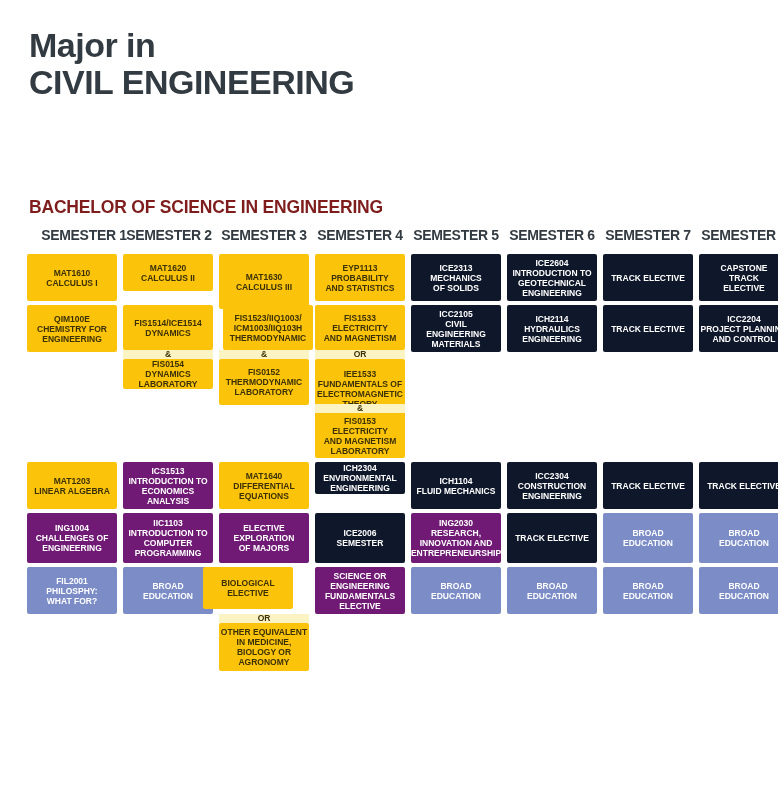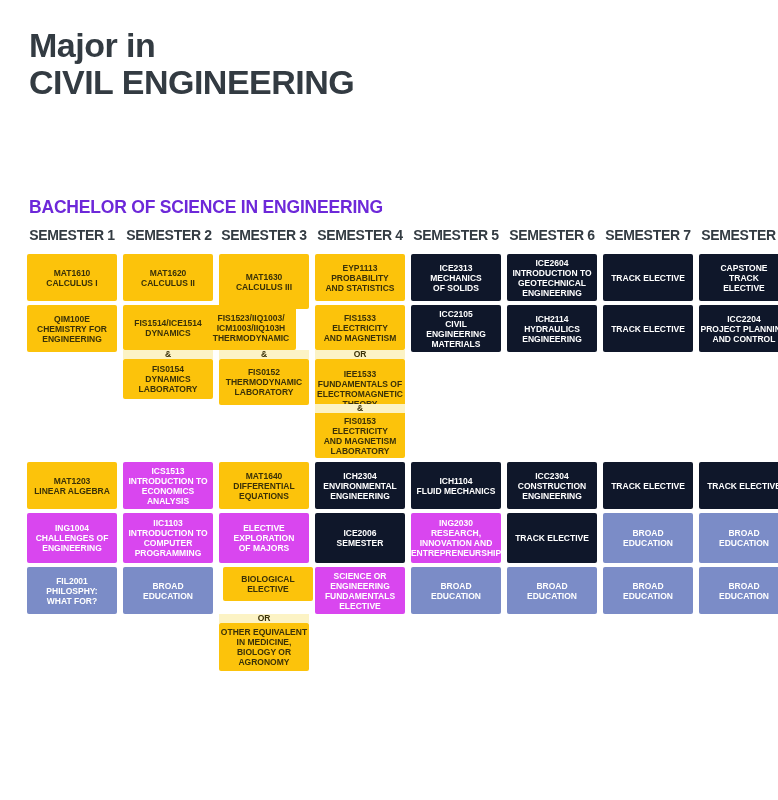--- a/index.html
+++ b/index.html
@@ -9,53 +9,53 @@
     margin-left:19px;
   }
   .title-line{
     position:absolute;left:10px;font-size:34px;font-weight:bold;
     color:#333B42;letter-spacing:-0.5px;white-space:nowrap;
   }
   #title1{top:26px;}
   #title2{top:63px;}
   .subtitle{
     position:absolute;left:10px;top:197px;font-size:17.5px;font-weight:bold;
-    color:#6d28d9;letter-spacing:-0.2px;white-space:nowrap;
+    color:#7f1d1d;letter-spacing:-0.2px;white-space:nowrap;
   }
   .sem-header{
     position:absolute;top:227px;width:96px;text-align:center;
     font-size:14px;font-weight:bold;color:#333B42;white-space:nowrap;letter-spacing:-0.3px;
   }
   .box{
     position:absolute;width:90px;border-radius:2px;
     display:flex;align-items:center;justify-content:center;
     text-align:center;white-space:pre-line;
     font-size:8.5px;font-weight:bold;line-height:10px;
     padding:1px;box-sizing:border-box;
   }
   .yellow{background:#FCC30B;color:#3A3108;}
   .orange{background:#0f172a;color:#ffffff;}
-  .blue{background:#d946ef;color:#ffffff;}
+  .blue{background:#701a75;color:#ffffff;}
   .periwinkle{background:#7B8CC7;color:#ffffff;}
   .strip{
     position:absolute;width:90px;height:9px;background:#FCF3C5;color:#3A3108;
     display:flex;align-items:center;justify-content:center;
     font-size:8.5px;font-weight:bold;line-height:9px;
   }
 </style>
 </head>
 <body>
 
 <div id="page">
 
   <div id="title1" class="title-line">Major in</div>
   <div id="title2" class="title-line">CIVIL ENGINEERING</div>
   <div class="subtitle">BACHELOR OF SCIENCE IN ENGINEERING</div>
 
-  <div class="sem-header" style="left:5px">SEMESTER 1</div>
+  <div class="sem-header" style="left:17px">SEMESTER 1</div>
   <div class="sem-header" style="left:102px">SEMESTER 2</div>
   <div class="sem-header" style="left:197px">SEMESTER 3</div>
   <div class="sem-header" style="left:293px">SEMESTER 4</div>
   <div class="sem-header" style="left:389px">SEMESTER 5</div>
   <div class="sem-header" style="left:485px">SEMESTER 6</div>
   <div class="sem-header" style="left:581px">SEMESTER 7</div>
   <div class="sem-header" style="left:677px">SEMESTER 8</div>
 
   <div class="box yellow" style="left:8px;top:254px;height:47px">MAT1610
 CALCULUS I</div>
@@ -64,55 +64,55 @@
 ENGINEERING</div>
   <div class="box yellow" style="left:8px;top:462px;height:47px">MAT1203
 LINEAR ALGEBRA</div>
   <div class="box blue" style="left:8px;top:513px;height:50px">ING1004
 CHALLENGES OF
 ENGINEERING</div>
   <div class="box periwinkle" style="left:8px;top:567px;height:47px">FIL2001
 PHILOSPHY:
 WHAT FOR?</div>
 
-  <div class="box yellow" style="left:104px;top:254px;height:47px">MAT1620
+  <div class="box yellow" style="left:104px;top:254px;height:37px">MAT1620
 CALCULUS II</div>
   <div class="box yellow" style="left:104px;top:305px;height:45px">FIS1514/ICE1514
 DYNAMICS</div>
   <div class="strip" style="left:104px;top:350px">&amp;</div>
-  <div class="box yellow" style="left:104px;top:359px;height:40px">FIS0154
+  <div class="box yellow" style="left:104px;top:359px;height:30px">FIS0154
 DYNAMICS
 LABORATORY</div>
   <div class="box blue" style="left:104px;top:462px;height:47px">ICS1513
 INTRODUCTION TO
 ECONOMICS
 ANALYSIS</div>
   <div class="box blue" style="left:104px;top:513px;height:50px">IIC1103
 INTRODUCTION TO
 COMPUTER
 PROGRAMMING</div>
   <div class="box periwinkle" style="left:104px;top:567px;height:47px">BROAD
 EDUCATION</div>
 
   <div class="box yellow" style="left:200px;top:254px;height:55px">MAT1630
 CALCULUS III</div>
-  <div class="box yellow" style="left:187px;top:305px;height:45px">FIS1523/IIQ1003/
+  <div class="box yellow" style="left:204px;top:305px;height:45px">FIS1523/IIQ1003/
 ICM1003/IIQ103H
 THERMODYNAMIC</div>
   <div class="strip" style="left:200px;top:350px">&amp;</div>
   <div class="box yellow" style="left:200px;top:359px;height:46px">FIS0152
 THERMODYNAMIC
 LABORATORY</div>
   <div class="box yellow" style="left:200px;top:462px;height:47px">MAT1640
 DIFFERENTIAL
 EQUATIONS</div>
   <div class="box blue" style="left:200px;top:513px;height:50px">ELECTIVE
 EXPLORATION
 OF MAJORS</div>
-  <div class="box yellow" style="left:204px;top:567px;height:34px">BIOLOGICAL
+  <div class="box yellow" style="left:184px;top:567px;height:42px">BIOLOGICAL
 ELECTIVE</div>
   <div class="strip" style="left:200px;top:614px">OR</div>
   <div class="box yellow" style="left:200px;top:623px;height:48px">OTHER EQUIVALENT
 IN MEDICINE,
 BIOLOGY OR
 AGRONOMY</div>
 
   <div class="box yellow" style="left:296px;top:254px;height:47px">EYP1113
 PROBABILITY
 AND STATISTICS</div>
@@ -122,21 +122,21 @@
   <div class="strip" style="left:296px;top:350px">OR</div>
   <div class="box yellow" style="left:296px;top:359px;height:59px">IEE1533
 FUNDAMENTALS OF
 ELECTROMAGNETIC
 THEORY</div>
   <div class="strip" style="left:296px;top:404px">&amp;</div>
   <div class="box yellow" style="left:296px;top:413px;height:45px">FIS0153
 ELECTRICITY
 AND MAGNETISM
 LABORATORY</div>
-  <div class="box orange" style="left:296px;top:462px;height:47px">ICH2304
+  <div class="box orange" style="left:296px;top:462px;height:32px">ICH2304
 ENVIRONMENTAL
 ENGINEERING</div>
   <div class="box orange" style="left:296px;top:513px;height:50px">ICE2006
 SEMESTER</div>
   <div class="box blue" style="left:296px;top:567px;height:47px">SCIENCE OR
 ENGINEERING
 FUNDAMENTALS
 ELECTIVE</div>
 
   <div class="box orange" style="left:392px;top:254px;height:47px">ICE2313

